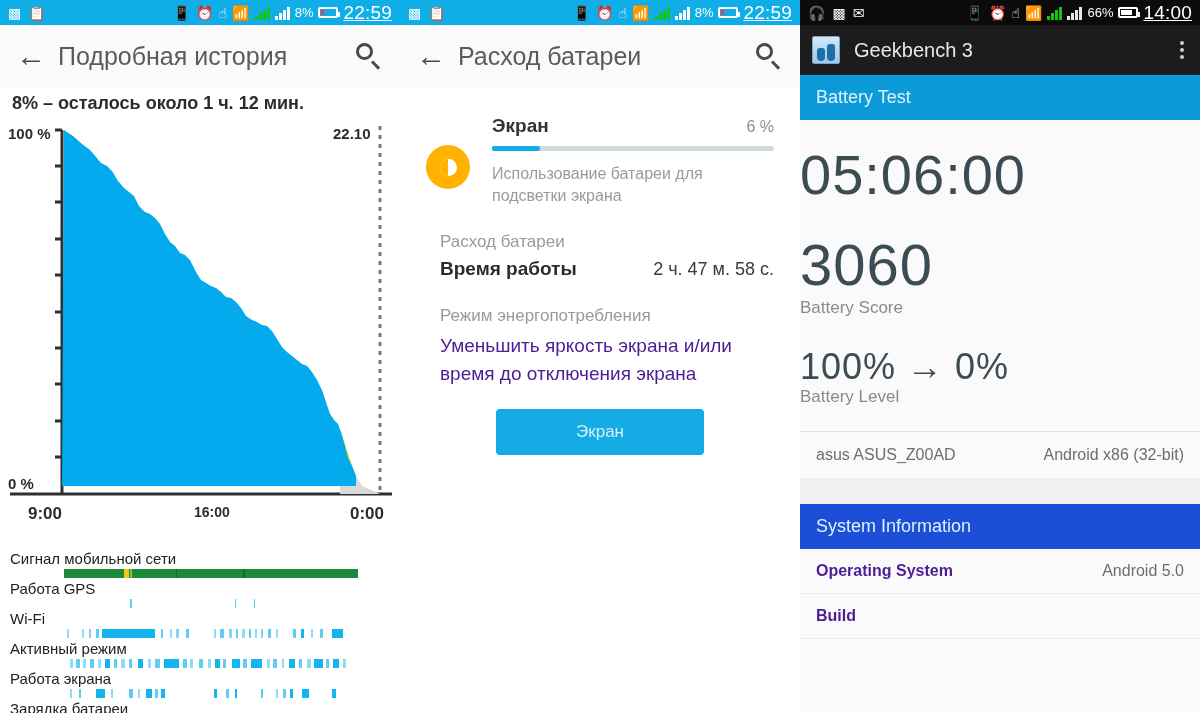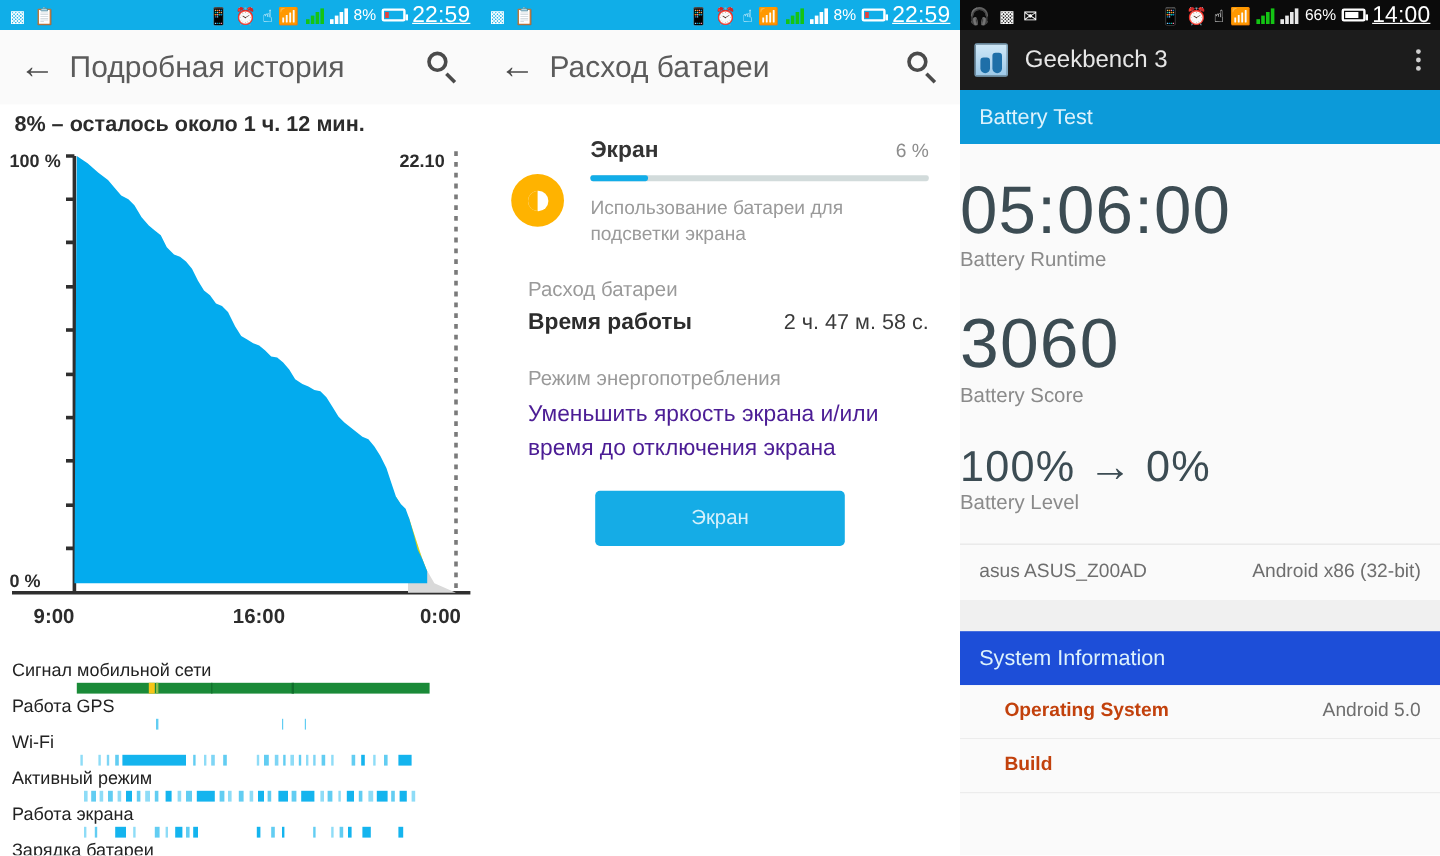--- a/index.html
+++ b/index.html
@@ -138,21 +138,21 @@
   .gb-big.small{font-size:36px;}
   .gb-cap{font-size:17px;color:#8a8a8a;margin-top:2px;}
   .gb-gap{height:30px;}
   .gb-divider{height:1px;background:#e3e3e3;margin-top:24px;}
   .gb-devrow{display:flex;padding:14px 16px;font-size:16px;color:#6e6e6e;background:#fafafa;}
   .gb-devrow .right{margin-left:auto;}
   .gb-spacer{height:26px;background:#f0f0f0;}
   .gb-kv{
     display:flex;padding:13px 16px;font-size:16px;background:#fafafa;border-bottom:1px solid #ececec;
   }
-  .gb-kv .k{font-weight:bold;color:#c2410c;margin-left:21px;}
+  .gb-kv .k{font-weight:bold;color:#4c1d95;}
   .gb-kv .v{margin-left:auto;color:#6e6e6e;}
 </style>
 </head>
 <body>
 
 <div class="screen">
 
   <div class="panel panel-left">
 
     <div class="statusbar light">
@@ -229,21 +229,21 @@
              L211,172 L216,174 L221,178 L226,183 L231,184 L236,188 L241,194 L246,202
              L252,206 L257,208 L262,211 L267,212 L272,217 L277,225 L282,233 L287,238
              L292,242 L297,246 L302,250 L307,252 L312,258 L317,266 L322,276 L326,288
              L330,300 L334,306 L338,310 L341,318 L345,332 L348,344 L352,352 L356,362
              L356,372 L62,372 Z"></path>
       </svg>
     </div>
 
     <div style="position:relative;height:36px;">
       <div style="position:absolute;left:28px;top:-10px;font-size:17px;font-weight:bold;color:#2c2c2c;">9:00</div>
-      <div style="position:absolute;left:194px;top:-10px;font-size:17px;font-weight:bold;color:#2c2c2c;">16:00</div>
+      <div style="position:absolute;left:194px;top:-10px;font-size:14px;font-weight:bold;color:#2c2c2c;">16:00</div>
       <div style="position:absolute;left:350px;top:-10px;font-size:17px;font-weight:bold;color:#2c2c2c;">0:00</div>
     </div>
 
     <div class="timeline">
 
       <div class="tl-row">
         <div class="tl-label">Сигнал мобильной сети</div>
         <div class="tl-track">
           <div class="tl-seg" style="left:0%;width:100%;background:#1a8a38;"></div>
           <div class="tl-seg" style="left:20.5%;width:1.5%;background:#f5c518;"></div>
@@ -473,21 +473,20 @@
           <span></span>
           <span></span>
           <span></span>
         </div>
     </div>
 
     <div class="gb-section">Battery Test</div>
 
     <div class="gb-results">
       <div class="gb-big">05:06:00</div>
-      <div class="gb-cap">Battery Runtime</div>
       <div class="gb-gap"></div>
       <div class="gb-big mid">3060</div>
       <div class="gb-cap">Battery Score</div>
       <div class="gb-gap"></div>
       <div class="gb-big small">100% → 0%</div>
       <div class="gb-cap">Battery Level</div>
       <div class="gb-divider"></div>
     </div>
 
     <div class="gb-devrow">

